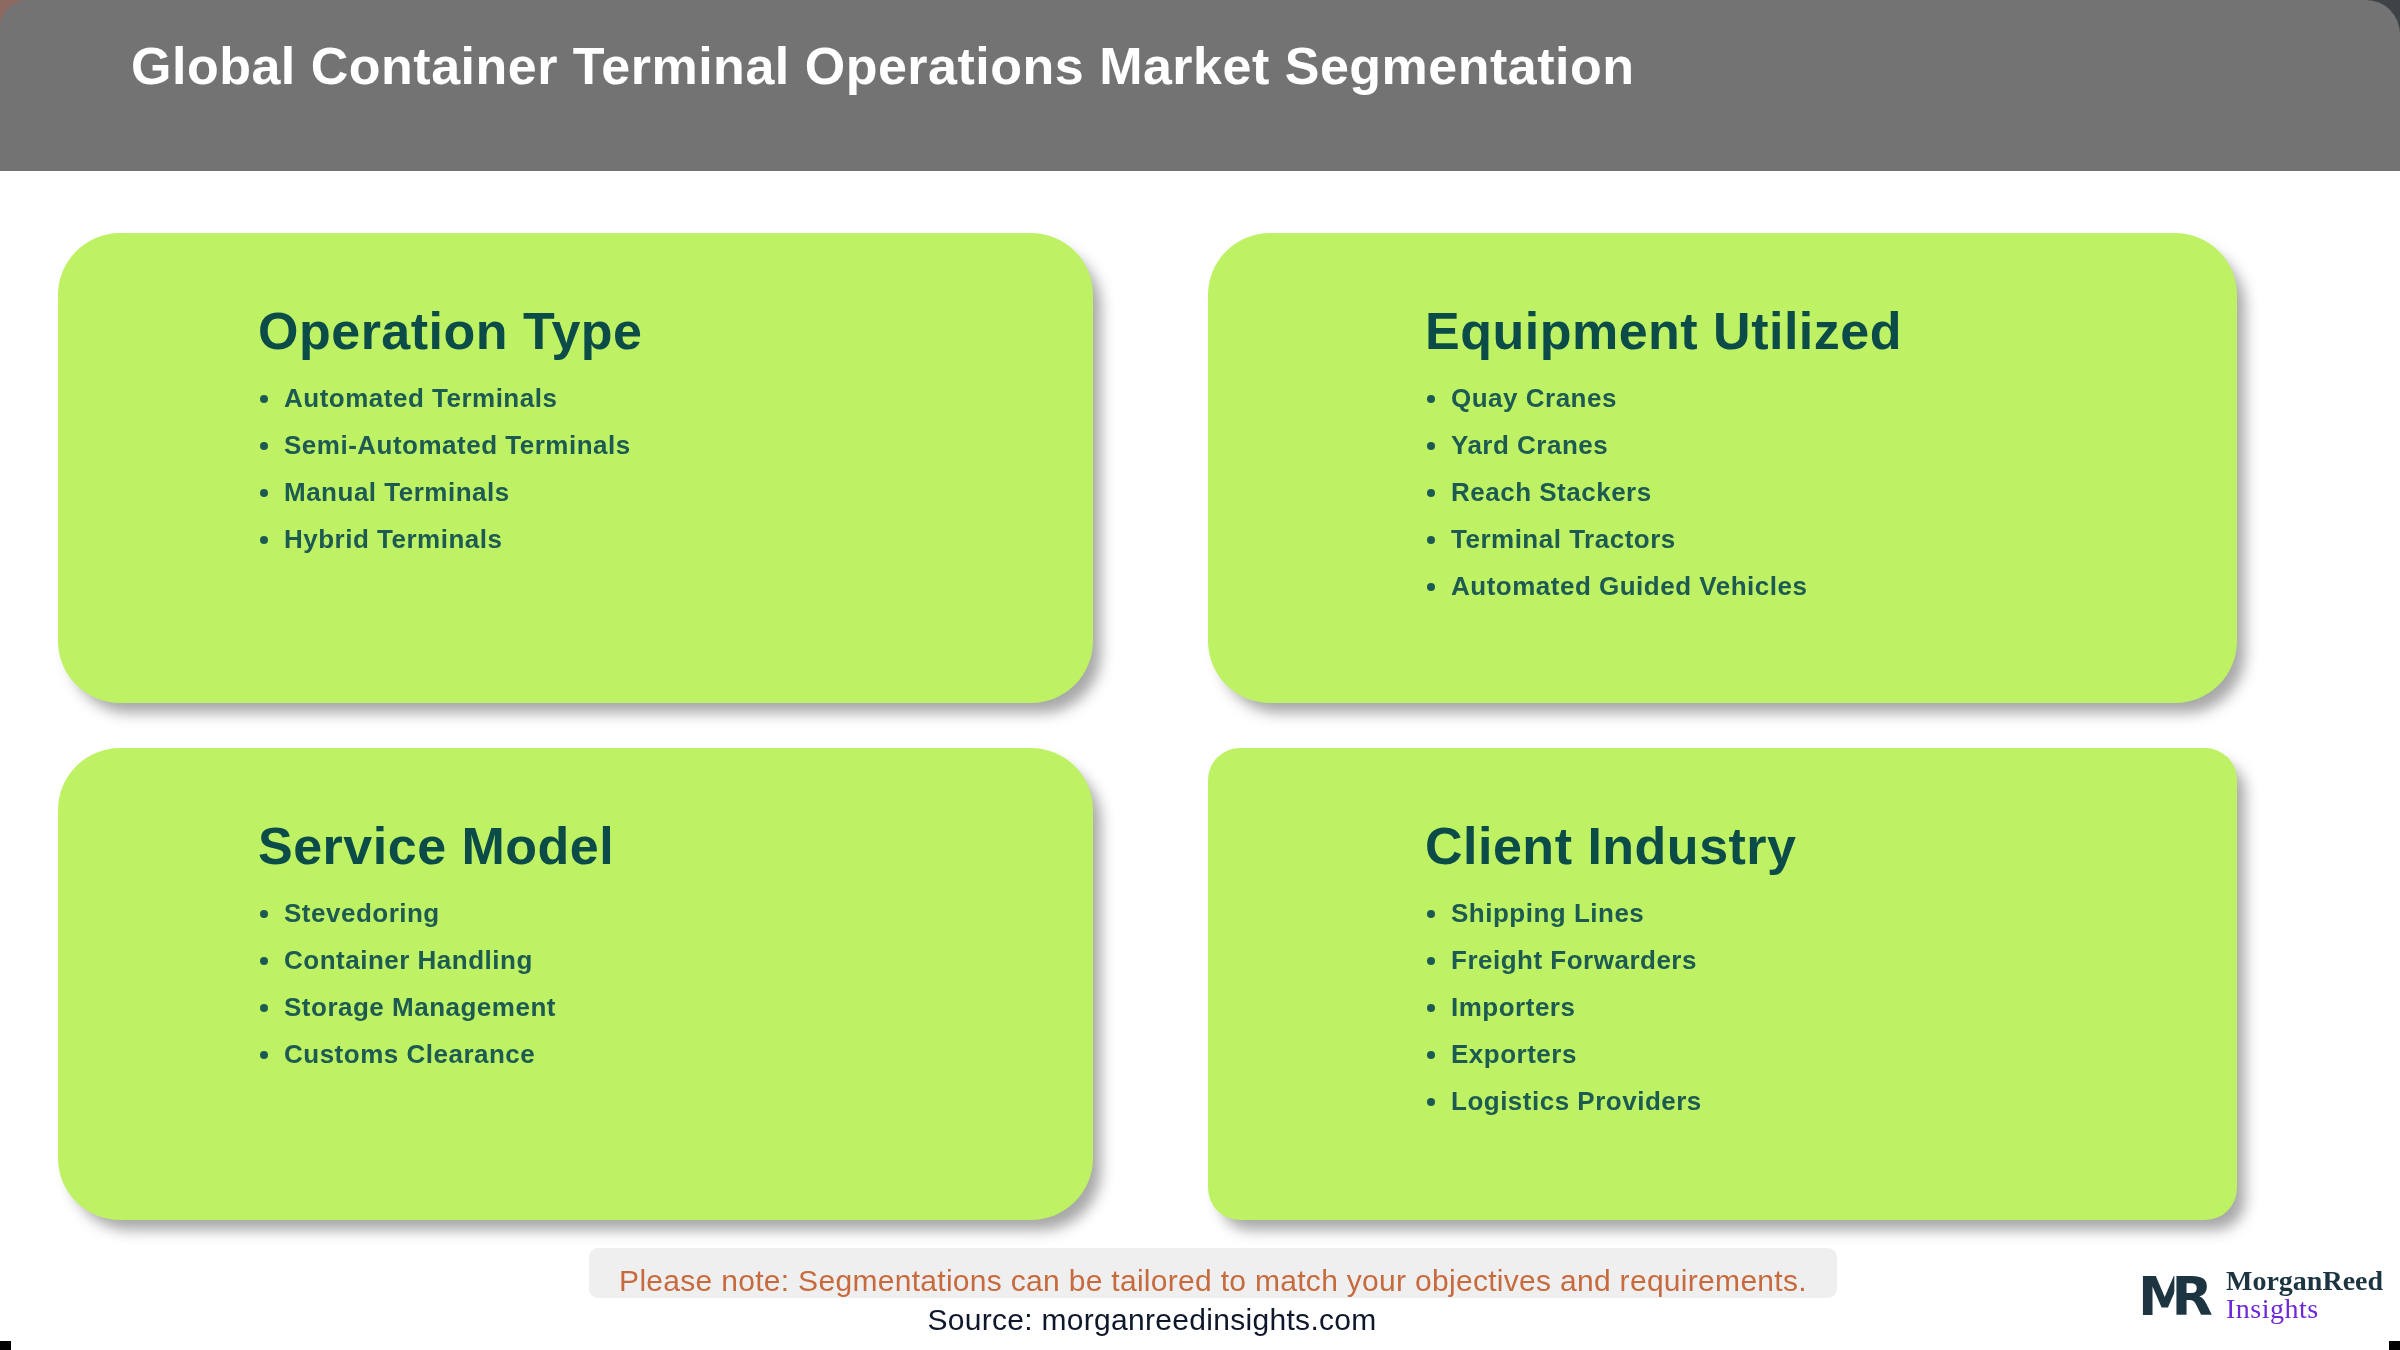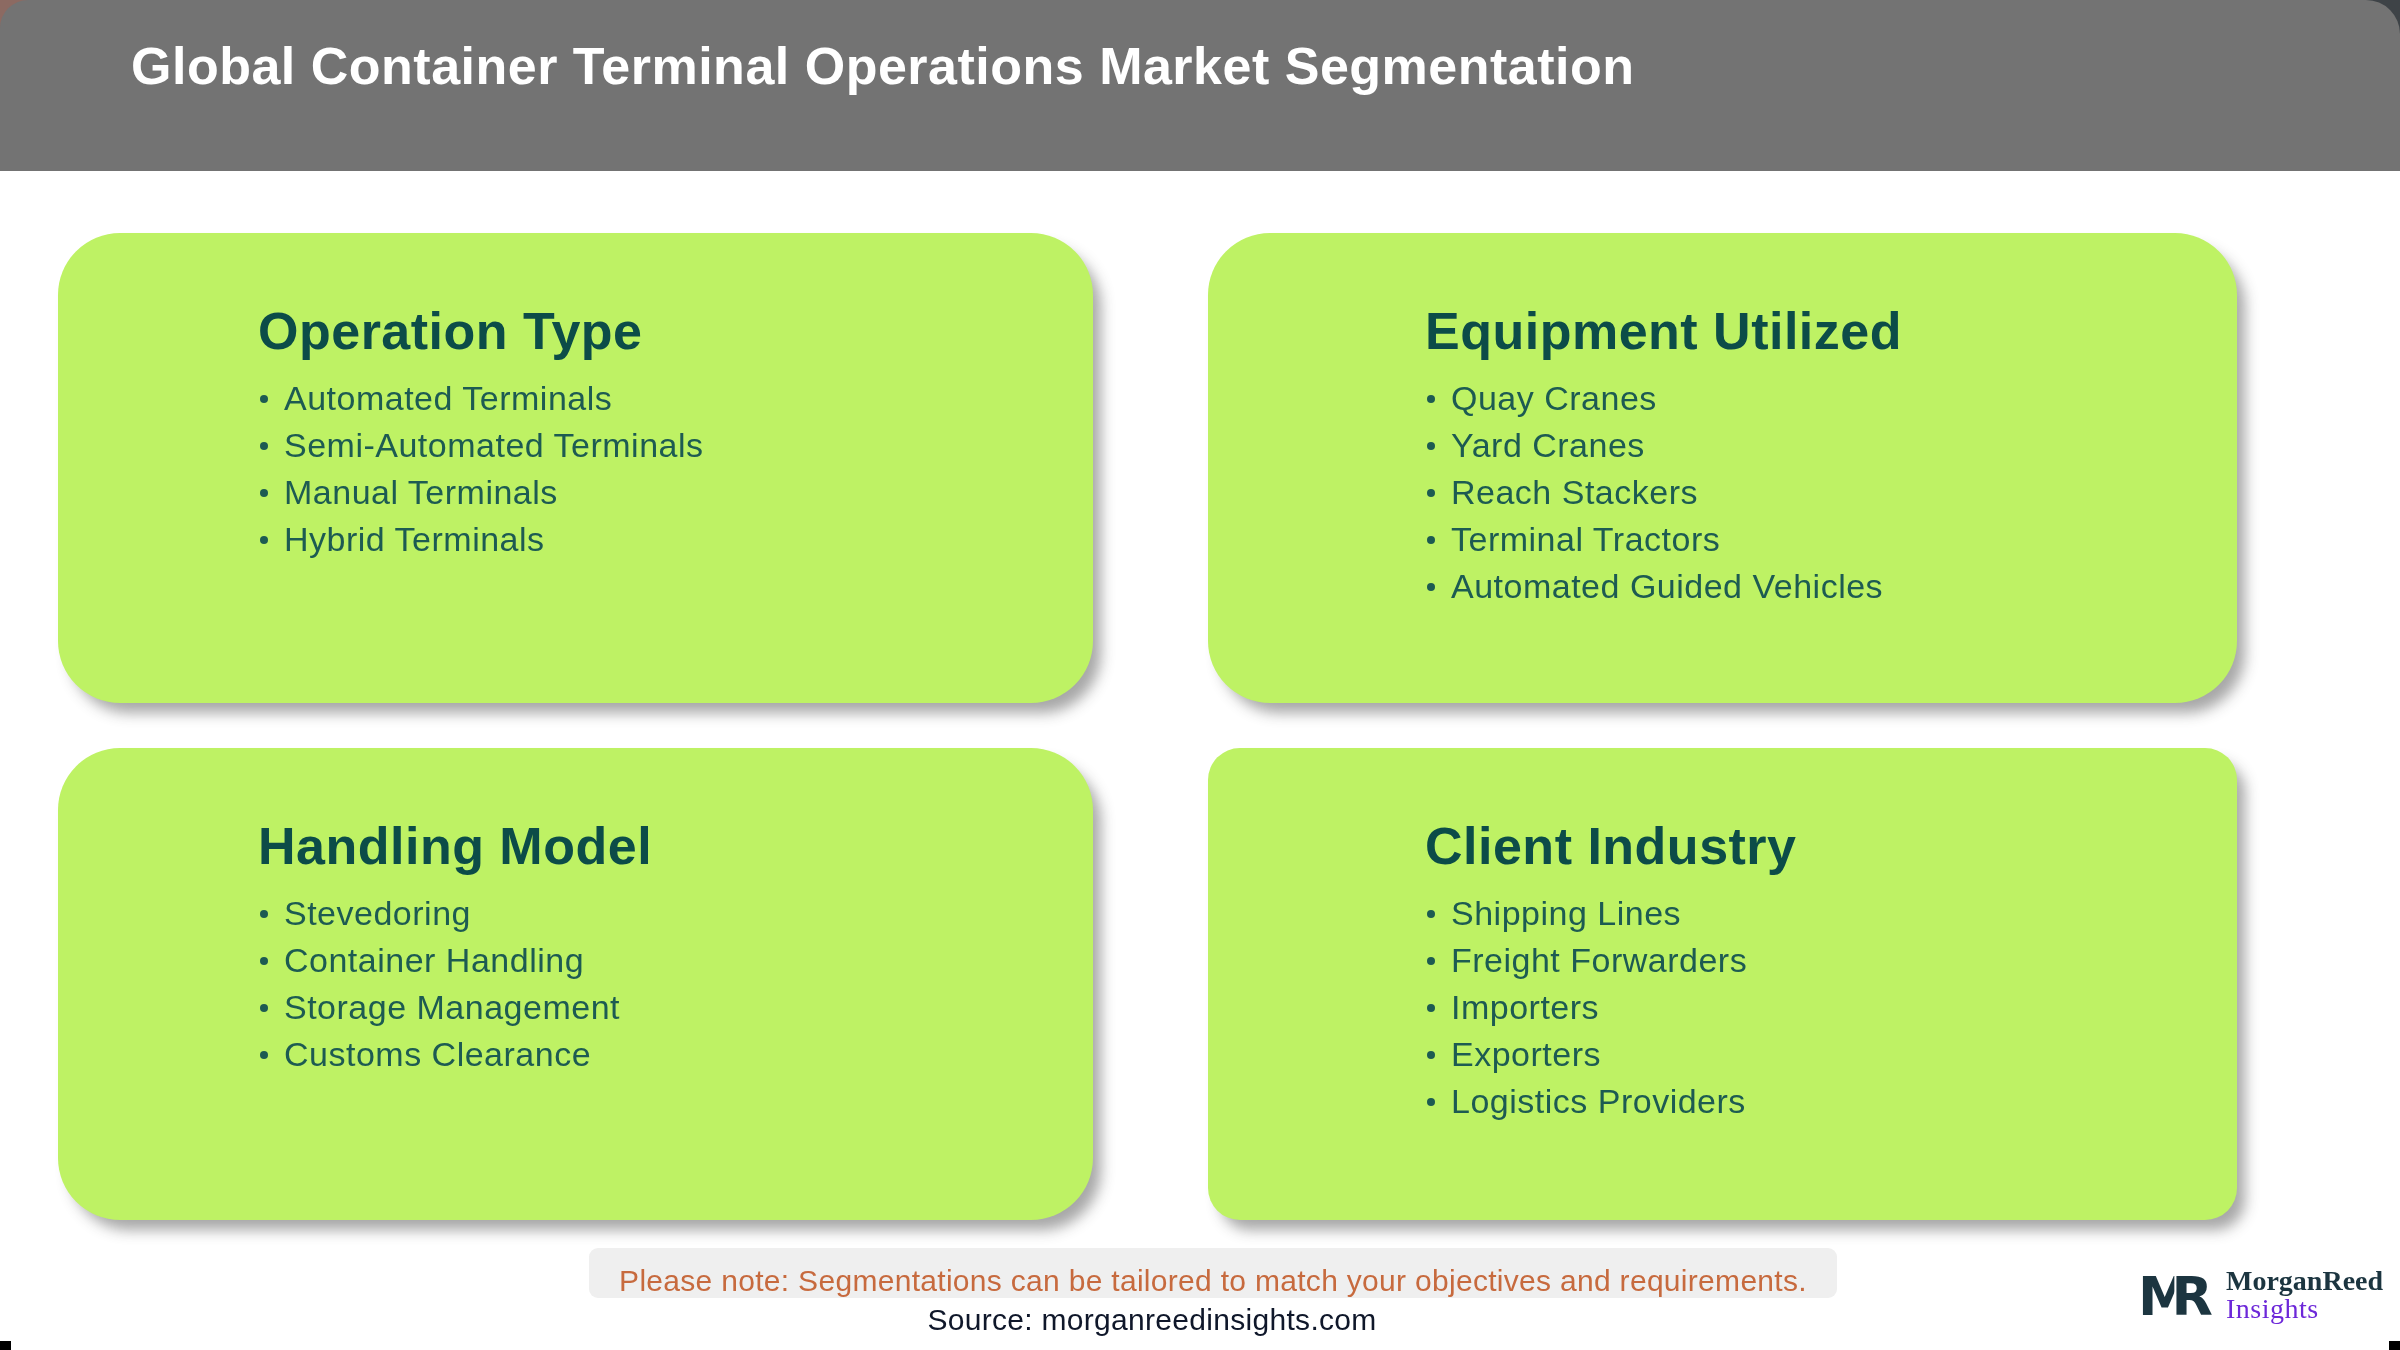--- a/index.html
+++ b/index.html
@@ -37,21 +37,21 @@
   .card.c4{left:1208px;top:748px;width:1029px;height:472px;border-radius:32px;}
   .card .inner{padding:68px 60px 0 200px;}
   .card.c2 .inner,.card.c4 .inner{padding-left:217px;}
   .card h2{
     margin:0;font-size:52px;line-height:60px;font-weight:700;
     color:#0c4c48;letter-spacing:0.5px;white-space:nowrap;
   }
   .list{margin-top:14px;}
   .item{
     display:flex;align-items:center;height:47px;
-    font-size:34px;letter-spacing:0.5px;color:#1d5b52;white-space:nowrap;
+    font-size:26px;letter-spacing:0.5px;color:#1d5b52;white-space:nowrap;font-weight:bold;
   }
   .dot{
     width:8px;height:8px;border-radius:50%;background:#1d5b52;
     margin:0 16px 0 2px;flex:0 0 auto;
   }
 
   
   .notebar{
     position:absolute;left:589px;top:1248px;width:1248px;height:50px;
     background:#efefef;border-radius:9px;display:flex;align-items:flex-end;
@@ -129,21 +129,21 @@
         <div class="item">
             <span class="dot"></span>
             <span>Automated Guided Vehicles</span>
           </div>
       </div>
     </div>
   </section>
 
   <section class="card c3">
     <div class="inner">
-      <h2>Handling Model</h2>
+      <h2>Service Model</h2>
       <div class="list">
         <div class="item">
             <span class="dot"></span>
             <span>Stevedoring</span>
           </div>
         <div class="item">
             <span class="dot"></span>
             <span>Container Handling</span>
           </div>
         <div class="item">

